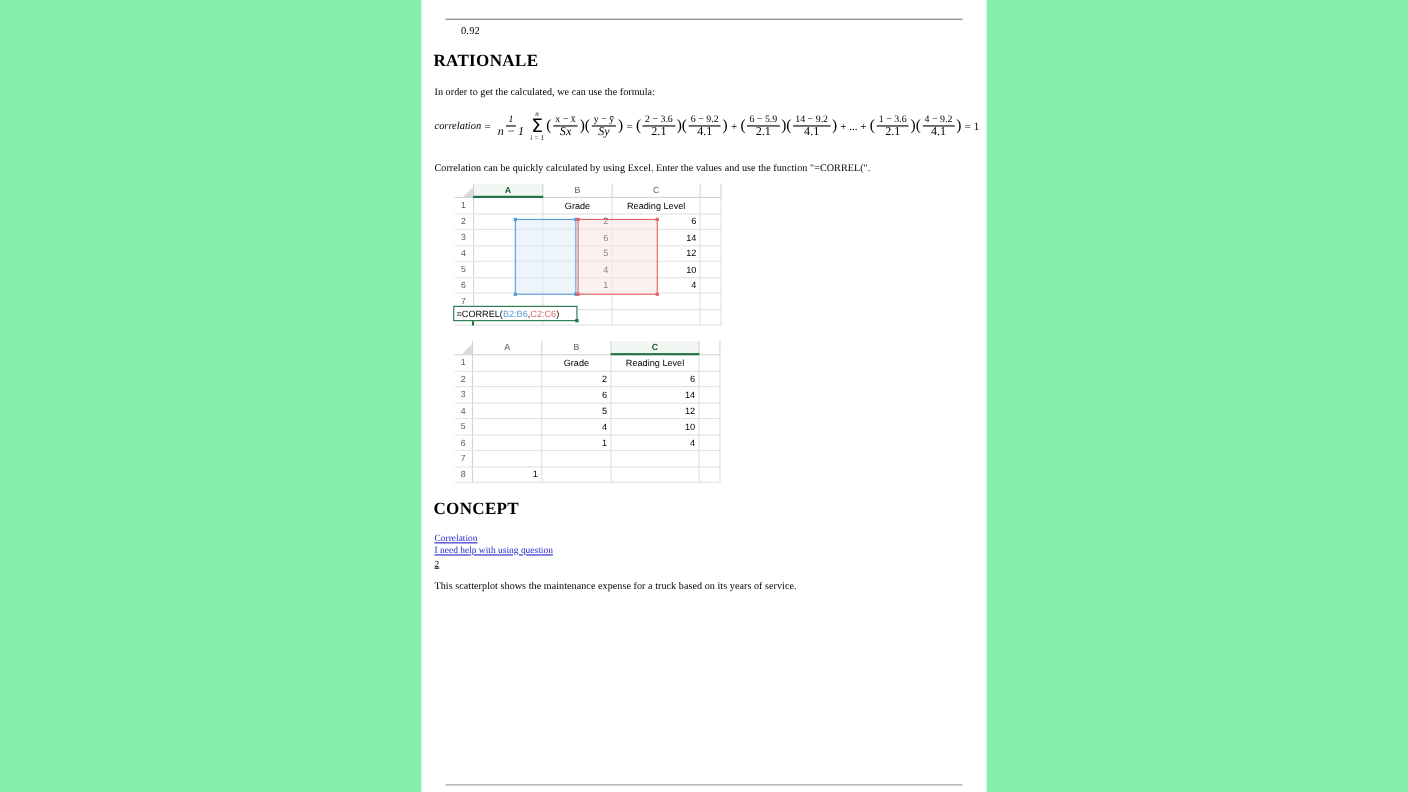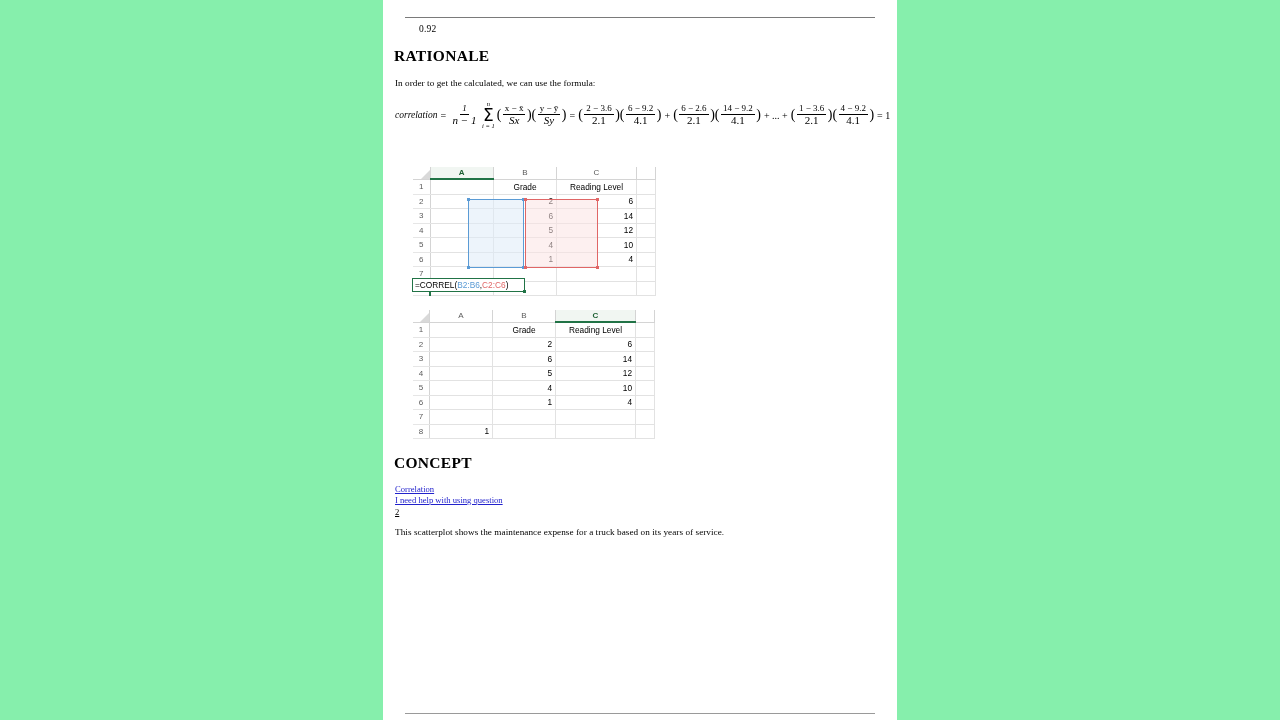--- a/index.html
+++ b/index.html
@@ -328,21 +328,21 @@
       <span class="frac">
         <span class="num">6 − 9.2</span>
         <span class="den">4.1</span>
       </span>
       <span class="paren">)</span>
 
       <span class="eq">+</span>
 
       <span class="paren">(</span>
       <span class="frac">
-        <span class="num">6 − 2.6</span>
+        <span class="num">6 − 5.9</span>
         <span class="den">2.1</span>
       </span>
       <span class="paren">)(</span>
       <span class="frac">
         <span class="num">14 − 9.2</span>
         <span class="den">4.1</span>
       </span>
       <span class="paren">)</span>
 
       <span class="eq">+ ... +</span>
@@ -355,20 +355,21 @@
       <span class="paren">)(</span>
       <span class="frac">
         <span class="num">4 − 9.2</span>
         <span class="den">4.1</span>
       </span>
       <span class="paren">)</span>
 
       <span class="eq">= 1</span>
     </div>
 
+    <div class="para" id="excel-para">Correlation can be quickly calculated by using Excel.  Enter the values and use the function "=CORREL(".</div>
 
     <table class="xl" id="sheet1">
       <tbody>
           <tr>
         <td class="corner"></td>
         <th class="chead wA sel">A</th>
         <th class="chead wB">B</th>
         <th class="chead wC">C</th>
         <th class="chead wD"></th>
       </tr>

